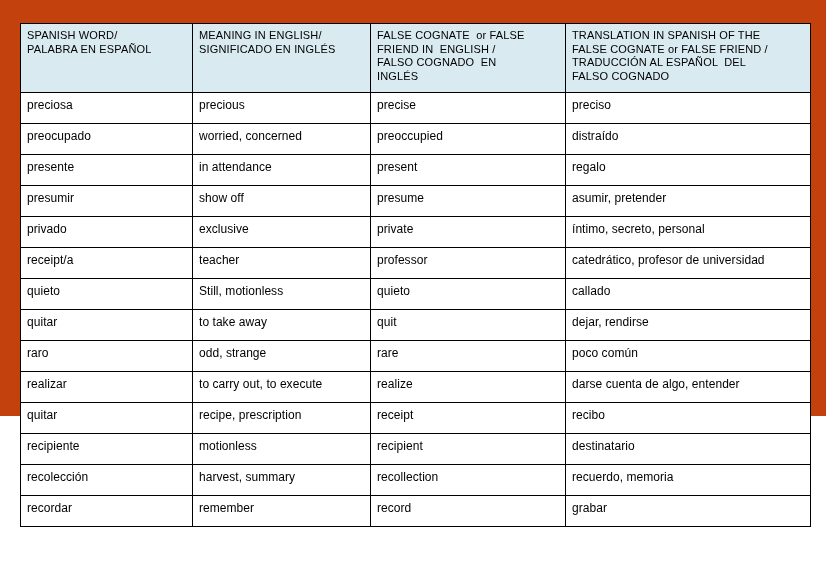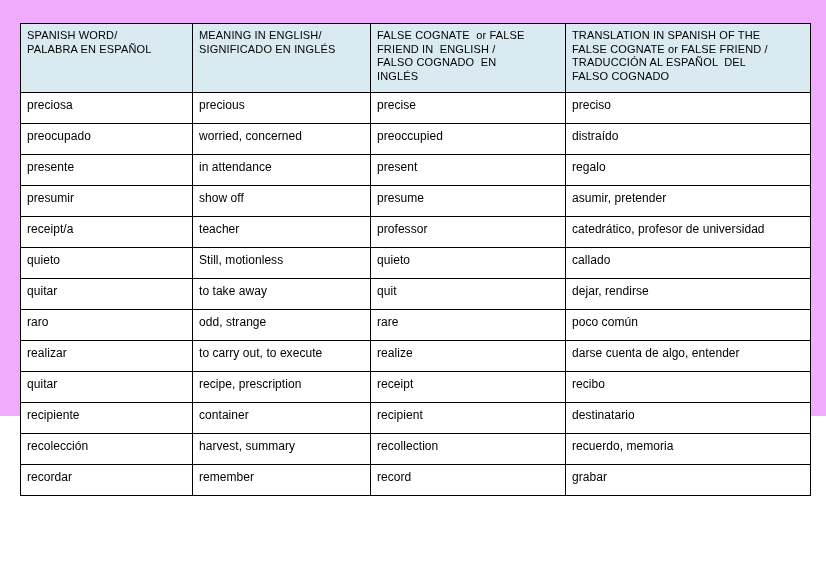--- a/index.html
+++ b/index.html
@@ -11,21 +11,21 @@
     width: 826px;
     height: 571px;
     font-family: "Liberation Sans", sans-serif;
     color: #000000;
     overflow: hidden;
   }
   .page {
     position: relative;
     width: 826px;
     height: 416px;
-    background: #f0abfc;
+    background: #c2410c;
   }
   .vocab-table {
     position: absolute;
     left: 20px;
     top: 23px;
     width: 790px;
     border-collapse: collapse;
     table-layout: fixed;
     background: #ffffff;
   }
@@ -159,20 +159,34 @@
           </td>
           <td>
             <span class="cell-text">presume</span>
           </td>
           <td>
             <span class="cell-text">asumir, pretender</span>
           </td>
         </tr>
         <tr>
           <td>
+            <span class="cell-text">privado</span>
+          </td>
+          <td>
+            <span class="cell-text">exclusive</span>
+          </td>
+          <td>
+            <span class="cell-text">private</span>
+          </td>
+          <td>
+            <span class="cell-text">íntimo, secreto, personal</span>
+          </td>
+        </tr>
+        <tr>
+          <td>
             <span class="cell-text">receipt/a</span>
           </td>
           <td>
             <span class="cell-text">teacher</span>
           </td>
           <td>
             <span class="cell-text">professor</span>
           </td>
           <td>
             <span class="cell-text">catedrático, profesor de universidad</span>
@@ -246,21 +260,21 @@
           </td>
           <td>
             <span class="cell-text">recibo</span>
           </td>
         </tr>
         <tr>
           <td>
             <span class="cell-text">recipiente</span>
           </td>
           <td>
-            <span class="cell-text">container</span>
+            <span class="cell-text">motionless</span>
           </td>
           <td>
             <span class="cell-text">recipient</span>
           </td>
           <td>
             <span class="cell-text">destinatario</span>
           </td>
         </tr>
         <tr>
           <td>

